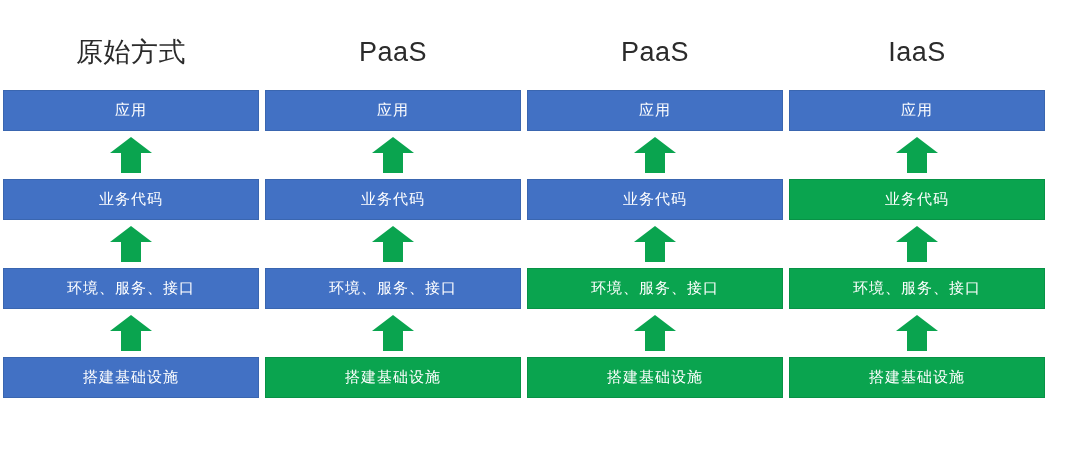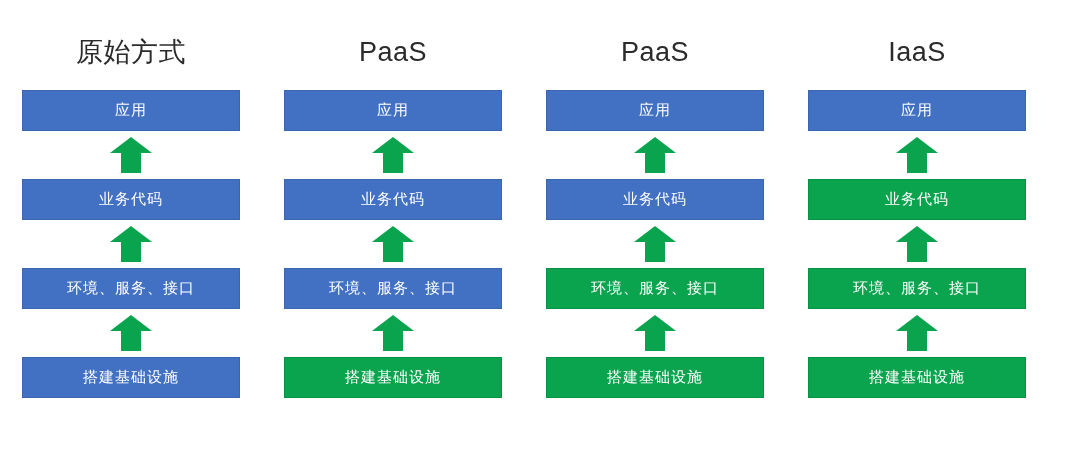--- a/index.html
+++ b/index.html
@@ -50,21 +50,21 @@
 
   .stack {
     margin-top: 16px;
     width: 222px;
     display: flex;
     flex-direction: column;
     align-items: center;
   }
 
   .layer-box {
-    width: 218px;
+    width: 256px;
     height: 41px;
     box-sizing: border-box;
     display: flex;
     align-items: center;
     justify-content: center;
     color: #ffffff;
     font-size: 15px;
     letter-spacing: 1px;
     white-space: nowrap;
   }

